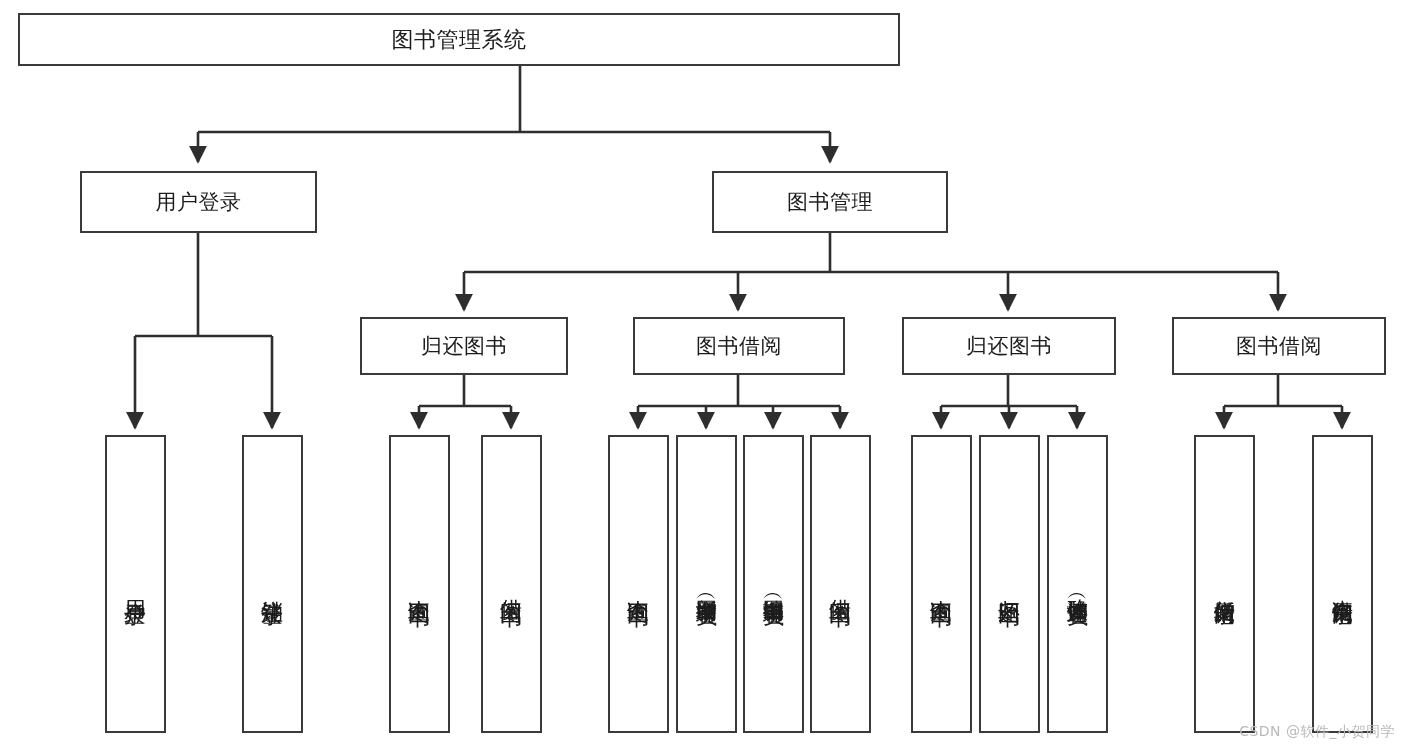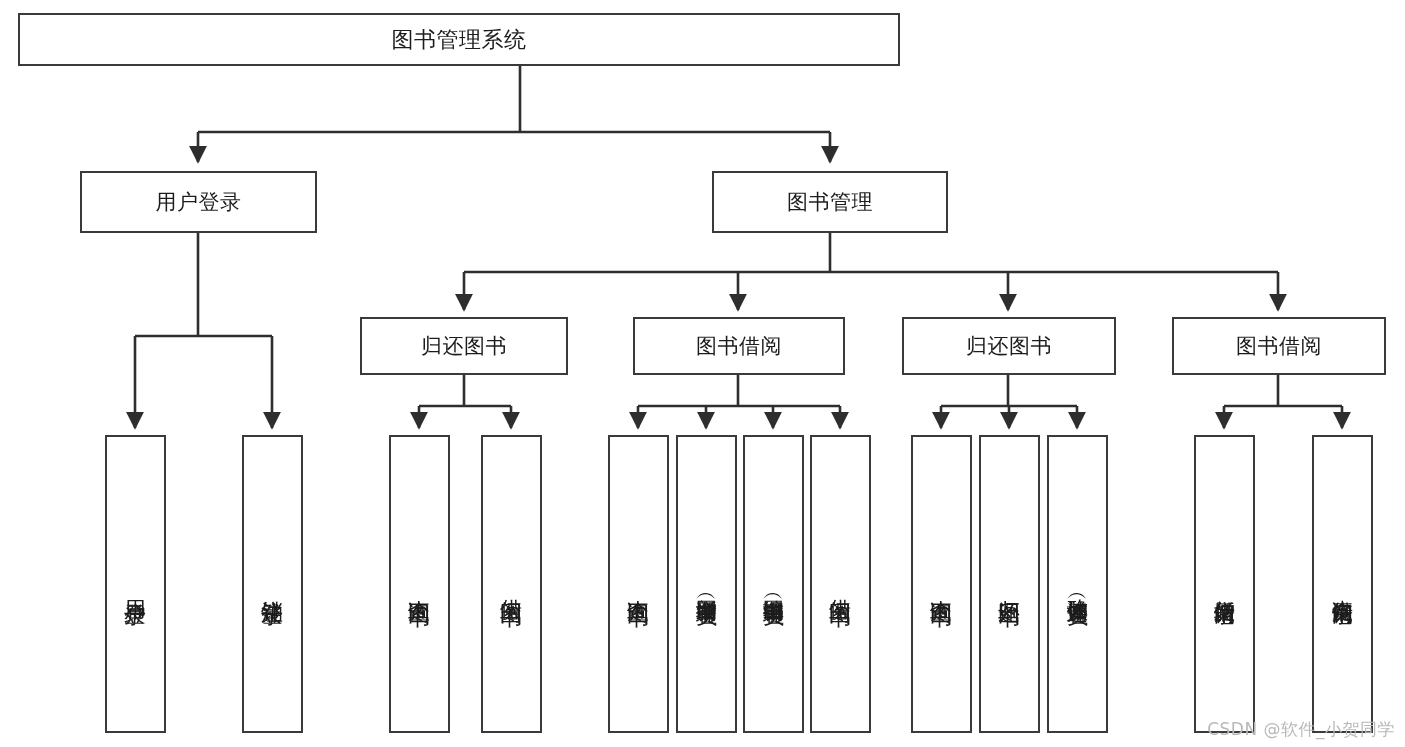--- a/index.html
+++ b/index.html
@@ -62,21 +62,21 @@
     white-space: nowrap;
   }
   .node.vert.tall .lbl {
     font-size: 21px;
     letter-spacing: 1px;
   }
   #watermark {
     position: absolute;
     right: 10px;
     bottom: 6px;
-    font-size: 17px;
+    font-size: 14px;
     color: #b9b9b9;
     letter-spacing: 0.5px;
     user-select: none;
   }
 </style>
 </head>
 <body>
 
 <div id="canvas">
 

